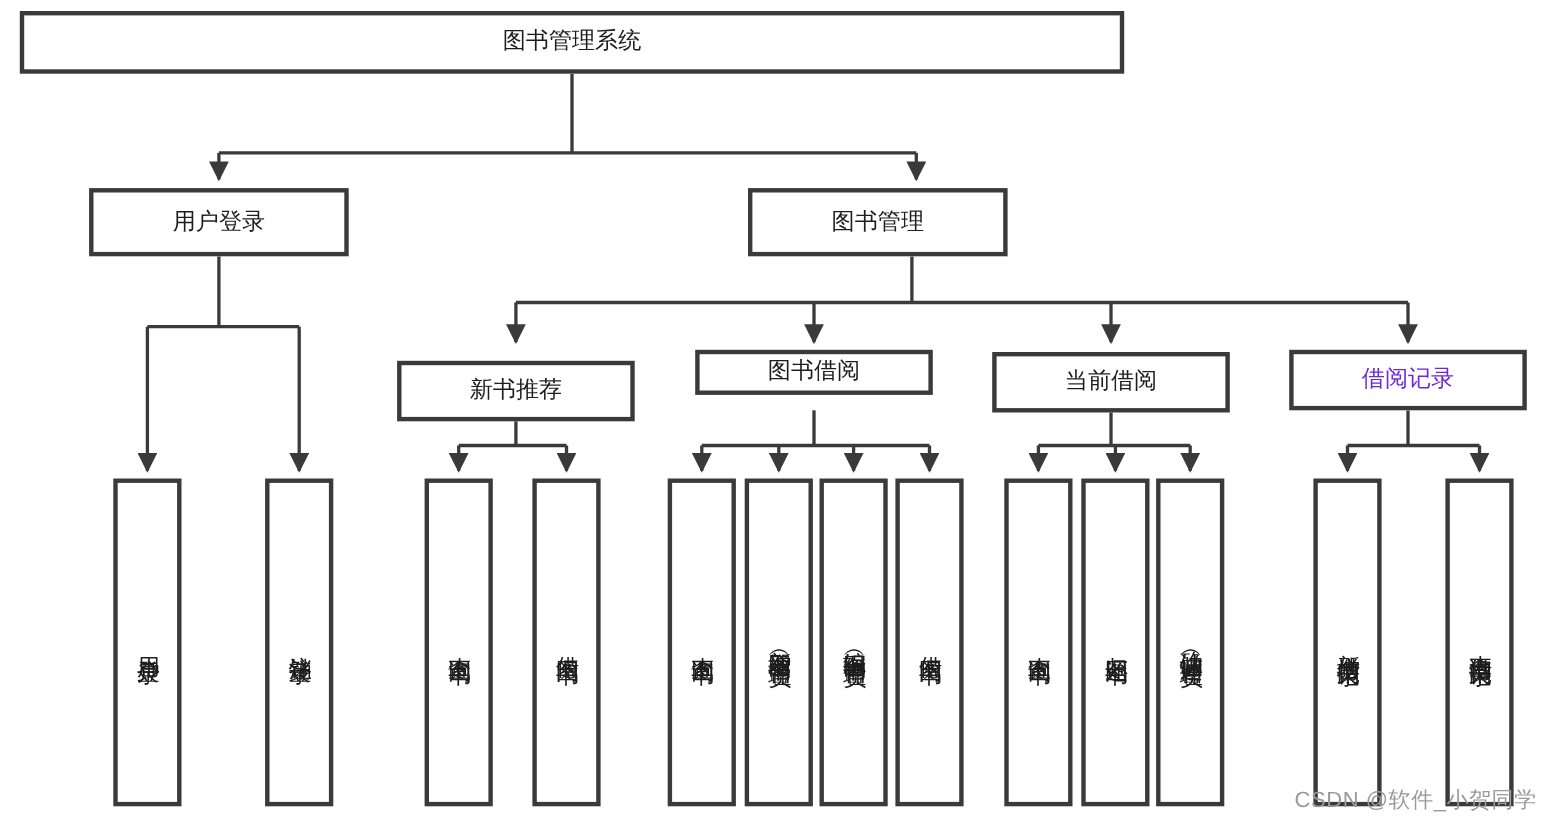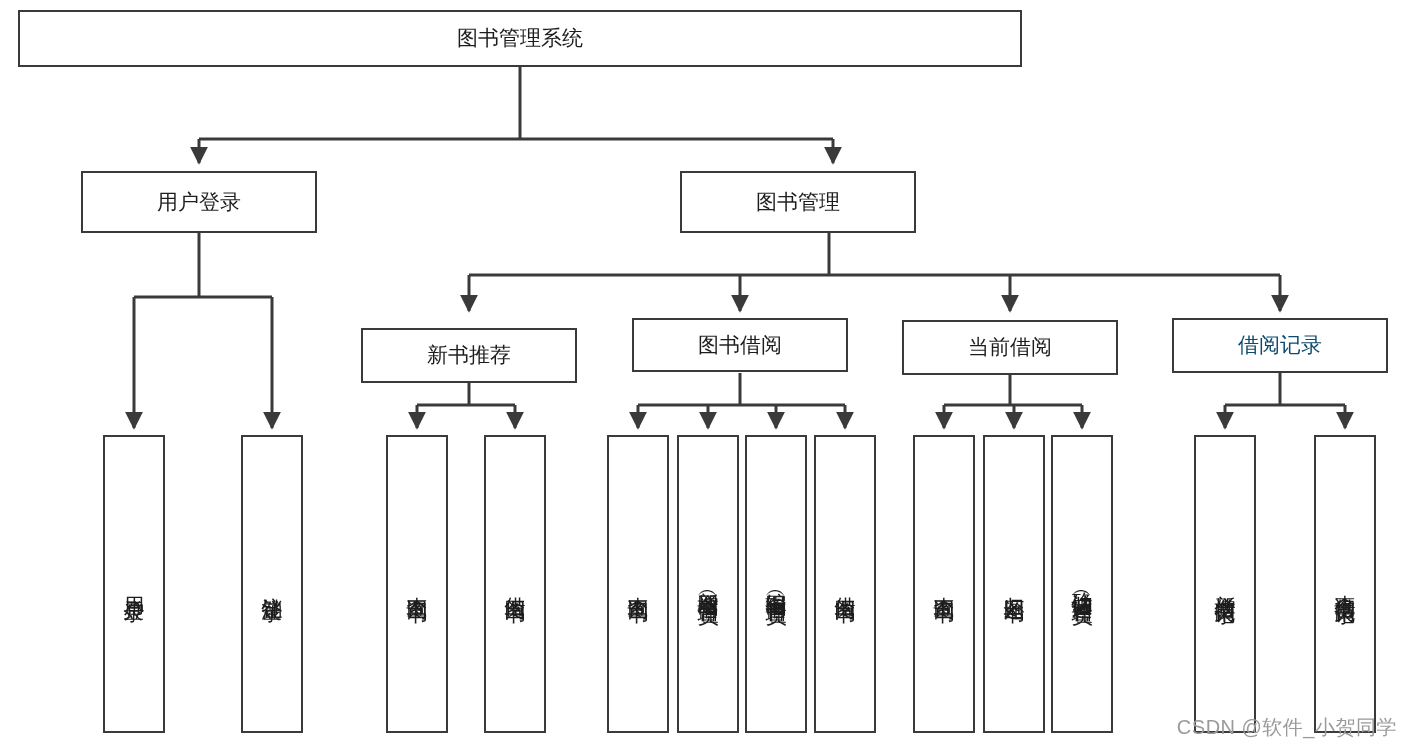--- a/index.html
+++ b/index.html
@@ -25,21 +25,21 @@
     left: 0;
     top: 0;
     width: 1405px;
     height: 747px;
     pointer-events: none;
   }
   .node {
     position: absolute;
     box-sizing: border-box;
     background: #ffffff;
-    border: 2px solid #404040;
+    border: 4px solid #404040;
     display: flex;
     align-items: center;
     justify-content: center;
     overflow: hidden;
   }
   .node .label {
     color: #1d1d1d;
     text-align: center;
     line-height: 1.18;
     white-space: nowrap;
@@ -141,28 +141,28 @@
   <div class="node horizontal" style="left: 81px; top: 171px; width: 236px; height: 62px; border-color: rgb(58, 58, 58); background: rgb(255, 255, 255);">
     <span class="label" style="color: rgb(29, 29, 29);">用户登录</span>
   </div>
   <div class="node horizontal" style="left: 680px; top: 171px; width: 236px; height: 62px; border-color: rgb(58, 58, 58); background: rgb(255, 255, 255);">
     <span class="label" style="color: rgb(29, 29, 29);">图书管理</span>
   </div>
 
   <div class="node horizontal" style="left: 361px; top: 328px; width: 216px; height: 55px; border-color: rgb(58, 58, 58); background: rgb(255, 255, 255);">
     <span class="label" style="color: rgb(29, 29, 29);">新书推荐</span>
   </div>
-  <div class="node horizontal" style="left: 632px; top: 318px; width: 216px; height: 54px; border-color: rgb(58, 58, 58); background: rgb(255, 255, 255);">
+  <div class="node horizontal" style="left: 632px; top: 318px; width: 216px; height: 41px; border-color: rgb(58, 58, 58); background: rgb(255, 255, 255);">
     <span class="label" style="color: rgb(29, 29, 29);">图书借阅</span>
   </div>
   <div class="node horizontal" style="left: 902px; top: 320px; width: 216px; height: 55px; border-color: rgb(58, 58, 58); background: rgb(255, 255, 255);">
     <span class="label" style="color: rgb(29, 29, 29);">当前借阅</span>
   </div>
   <div class="node horizontal" style="left: 1172px; top: 318px; width: 216px; height: 55px; border-color: rgb(58, 58, 58); background: rgb(255, 255, 255);">
-    <span class="label" style="color: #0c4a6e;">借阅记录</span>
+    <span class="label" style="color: #6d28d9;">借阅记录</span>
   </div>
 
   <div class="node vertical" style="left: 103px; top: 435px; width: 62px; height: 298px; border-color: rgb(58, 58, 58); background: rgb(255, 255, 255);">
     <span class="label" style="color: rgb(29, 29, 29);">用户登录</span>
   </div>
   <div class="node vertical" style="left: 241px; top: 435px; width: 62px; height: 298px; border-color: rgb(58, 58, 58); background: rgb(255, 255, 255);">
     <span class="label" style="color: rgb(29, 29, 29);">注销登录</span>
   </div>
   <div class="node vertical" style="left: 386px; top: 435px; width: 62px; height: 298px; border-color: rgb(58, 58, 58); background: rgb(255, 255, 255);">
     <span class="label" style="color: rgb(29, 29, 29);">查询图书</span>

